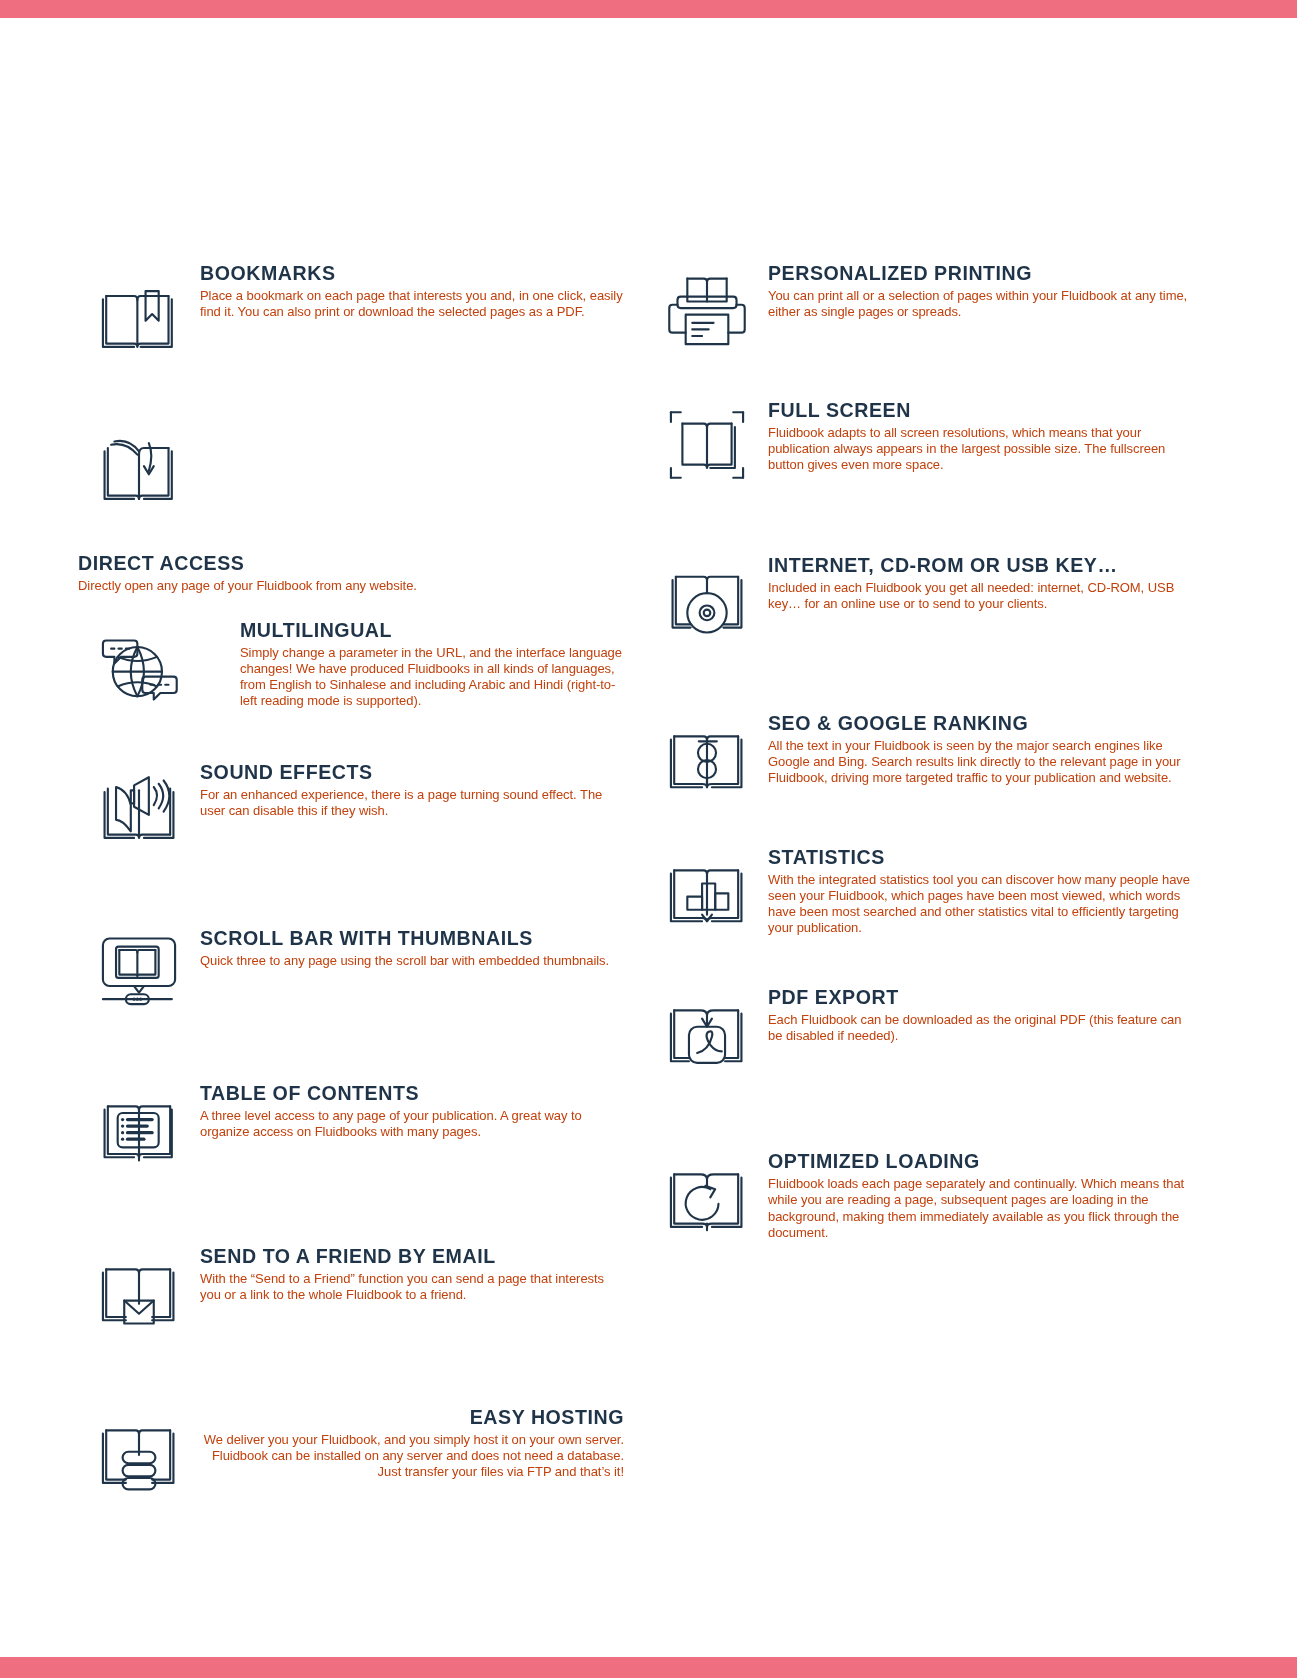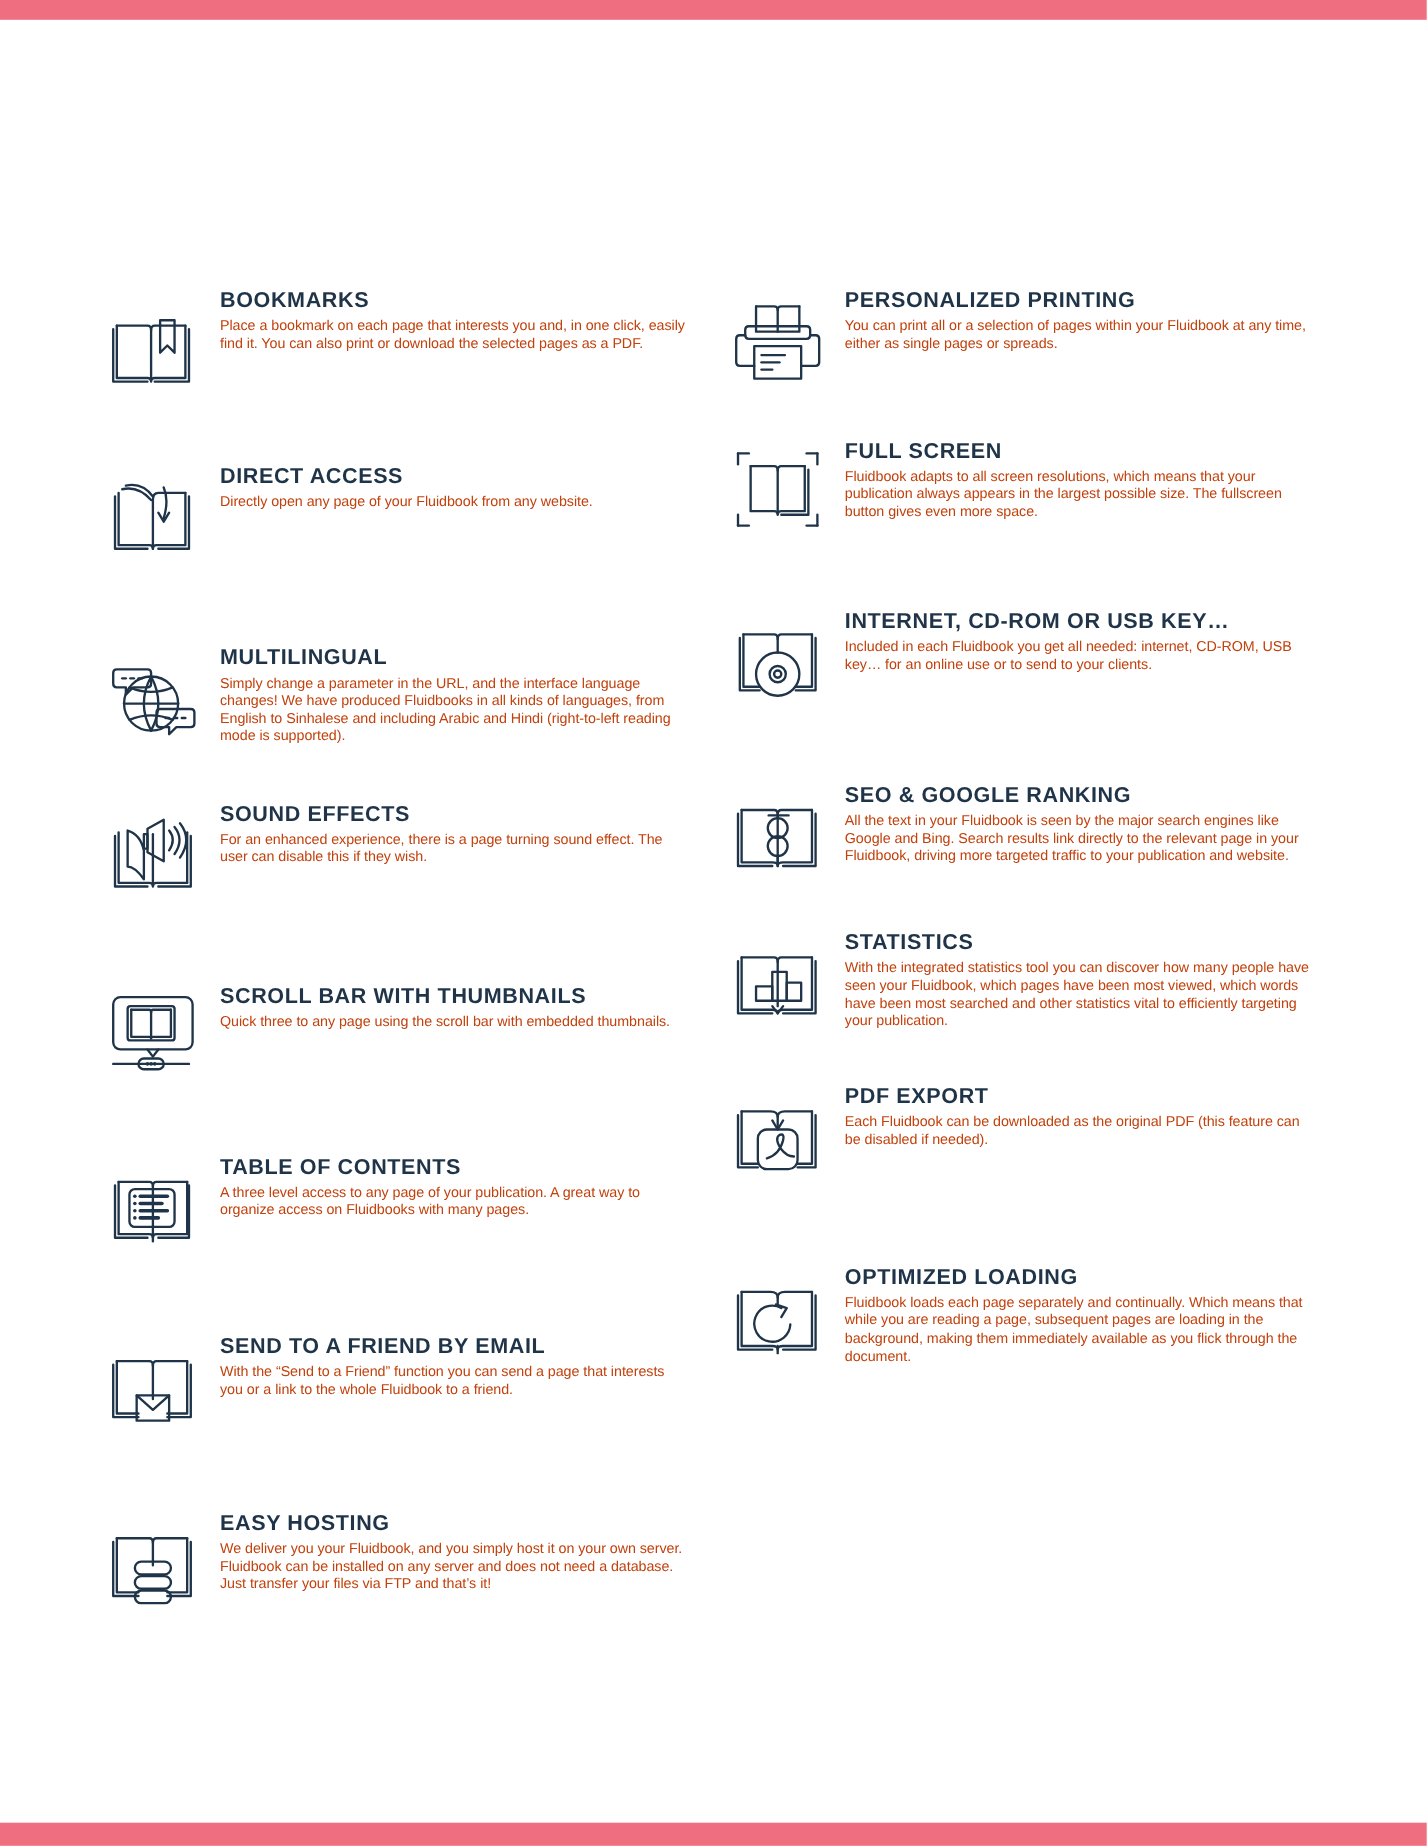--- a/index.html
+++ b/index.html
@@ -96,40 +96,40 @@
               <path d="M6 26 L6 84 L44 84"></path>
               <path d="M90 26 L90 84 L52 84"></path>
               <path d="M58 16 L74 16 L74 52 L66 44 L58 52 Z"></path>
             </svg>
           </div>
           <div class="text-cell">
             <div class="feat-title">BOOKMARKS</div>
             <div class="feat-desc">Place a bookmark on each page that interests you and, in one click, easily find it. You can also print or download the selected pages as a PDF.</div>
           </div>
         </div>
-        <div class="feature" style="margin-top: 62px;">
+        <div class="feature" style="margin-top: 62px; flex-direction: column;">
           <div class="icon-cell" style="padding-top: 8px;">
             <svg viewBox="0 0 100 100" width="82" height="82" fill="none" stroke="#1f3448" stroke-width="2.6" stroke-linecap="round" stroke-linejoin="round">
               <path d="M8 26 L8 84 L44 84"></path>
               <path d="M12 22 L12 80 L46 80 Q50 80 50 84"></path>
               <path d="M90 26 L90 84 L56 84"></path>
               <path d="M86 22 L86 80 L54 80 Q50 80 50 84 L50 30"></path>
               <path d="M16 18 Q34 14 48 30"></path>
               <path d="M20 14 Q38 10 50 26"></path>
               <path d="M86 22 L56 22 Q50 22 50 30"></path>
               <path d="M62 16 Q68 30 62 50"></path>
               <path d="M56 44 L62 54 L68 44"></path>
             </svg>
           </div>
           <div class="text-cell">
             <div class="feat-title">DIRECT ACCESS</div>
             <div class="feat-desc">Directly open any page of your Fluidbook from any website.</div>
           </div>
         </div>
-        <div class="feature" style="margin-top: 75px;">
+        <div class="feature" style="margin-top: 25px; gap: 40px;">
           <div class="icon-cell" style="padding-top: 10px;">
             <svg viewBox="0 0 100 100" width="82" height="82" fill="none" stroke="#1f3448" stroke-width="2.6" stroke-linecap="round" stroke-linejoin="round">
               <circle cx="48" cy="52" r="30"></circle>
               <path d="M18 52 L78 52"></path>
               <path d="M48 22 Q32 52 48 82"></path>
               <path d="M48 22 Q64 52 48 82"></path>
               <path d="M24 34 Q48 44 72 34"></path>
               <path d="M24 70 Q48 60 72 70"></path>
               <path d="M10 14 L44 14 Q48 14 48 18 L48 30 Q48 34 44 34 L28 34 L20 42 L20 34 L10 34 Q6 34 6 30 L6 18 Q6 14 10 14 Z"></path>
               <line x1="16" y1="24" x2="20" y2="24"></line>
@@ -224,21 +224,21 @@
               <path d="M92 24 L92 82 L66 82"></path>
               <rect x="32" y="58" width="36" height="28"></rect>
               <path d="M32 58 L50 74 L68 58"></path>
             </svg>
           </div>
           <div class="text-cell">
             <div class="feat-title">SEND TO A FRIEND BY EMAIL</div>
             <div class="feat-desc">With the “Send to a Friend” function you can send a page that interests you or a link to the whole Fluidbook to a friend.</div>
           </div>
         </div>
-        <div class="feature" style="margin-top: 71px;">
+        <div class="feature" style="margin-top: 71px; text-align: right;">
           <div class="icon-cell" style="padding-top: 8px;">
             <svg viewBox="0 0 100 100" width="82" height="82" fill="none" stroke="#1f3448" stroke-width="2.6" stroke-linecap="round" stroke-linejoin="round">
               <path d="M10 20 L46 20 Q50 20 50 25 L50 50"></path>
               <path d="M88 20 L54 20 Q50 20 50 25"></path>
               <path d="M10 20 L10 80 L34 80"></path>
               <path d="M88 20 L88 80 L66 80"></path>
               <path d="M6 24 L6 84 L34 84"></path>
               <path d="M92 24 L92 84 L66 84"></path>
               <rect x="30" y="46" width="40" height="14" rx="7" ry="7"></rect>
               <rect x="30" y="62" width="40" height="14" rx="7" ry="7"></rect>

